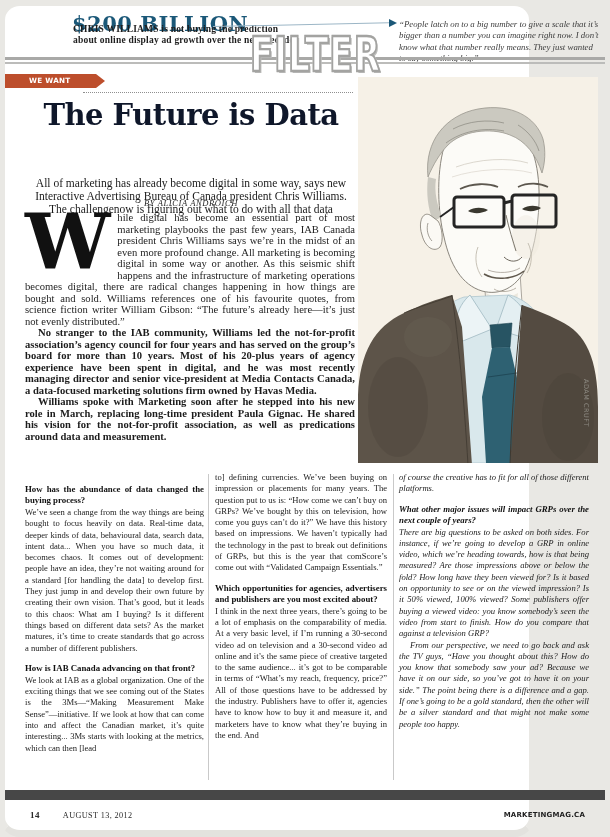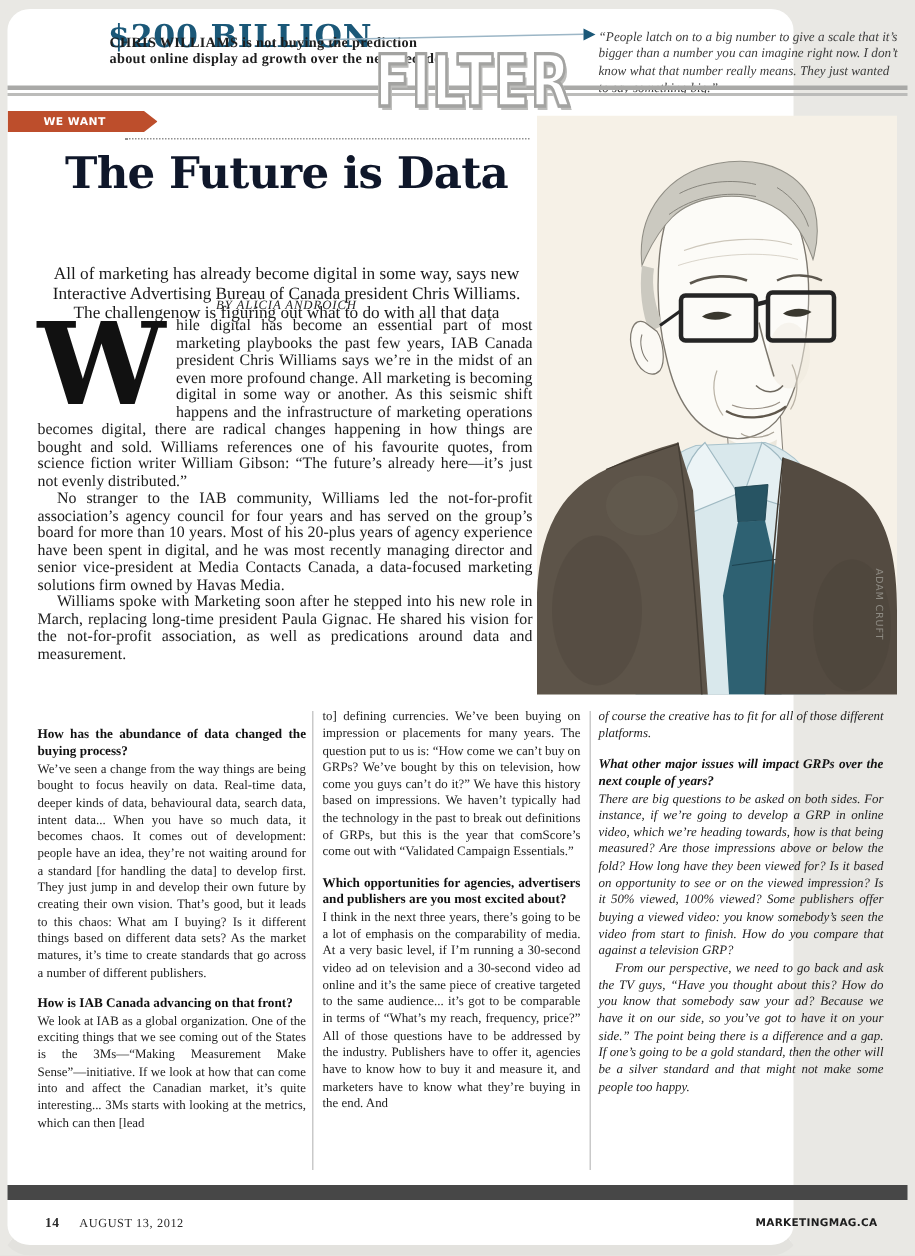--- a/index.html
+++ b/index.html
@@ -39,21 +39,21 @@
             font-weight:bold;font-size:29px;letter-spacing:-.5px;color:#0f172a;}
   .deck{left:30px;top:128px;width:312px;text-align:center;font-weight:normal;
         font-size:11.5px;line-height:13.2px;color:#1a1a1a;margin-top:43px;}
   .byline{left:18px;top:182px;width:336px;text-align:center;font-style:italic;
           font-size:8.5px;letter-spacing:.6px;color:#262626;margin-top:10px;}
 
   
   .intro{left:20px;top:206px;width:330px;font-size:10.6px;line-height:11.5px;
          text-align:justify;color:#1c1c1c;}
   .intro p{margin:0;}
-  .intro p.ind{text-indent:13px;}
+  .intro p.ind{text-indent:13px;font-weight:bold;}
   .dropcap{float:left;font-family:"DejaVu Serif",serif;font-weight:bold;font-size:76px;
            line-height:56px;margin:3px 7px 0 0;color:#111;}
 
   
   .portrait-box{left:353px;top:71px;width:240px;height:386px;}
 
   
   .col{top:466px;height:312px;font-size:8.6px;line-height:11.3px;text-align:justify;
        color:#222;}
   .col .q{font-weight:bold;font-size:8.8px;line-height:11px;margin:12px 0 1px 0;color:#111;}
@@ -63,21 +63,21 @@
   .col1{left:20px;width:179px;}
   .col2{left:210px;width:172px;}
   .col3{left:394px;width:190px;font-style:italic;}
   .vrule{top:468px;height:306px;width:1px;background:#c9c9c9;}
   .vrule.r1{left:203px;}
   .vrule.r2{left:388px;}
 
   
   .footer-bar{left:0;top:784px;width:600px;height:10px;background:#474747;}
   .footer-left{left:25px;top:804px;font-size:8.2px;letter-spacing:.4px;color:#2a2a2a;}
-  .footer-left b{font-size:9px;margin-right:13px;text-align:center;}
+  .footer-left b{font-size:9px;margin-right:23px;text-align:center;}
   .footer-right{left:380px;top:805px;width:200px;text-align:right;
                 font-family:"DejaVu Sans",sans-serif;font-weight:bold;font-size:7px;
                 letter-spacing:.2px;color:#1d1d1d;}
 </style>
 </head>
 <body>
 
 <div class="screen">
   <div class="page">
 

